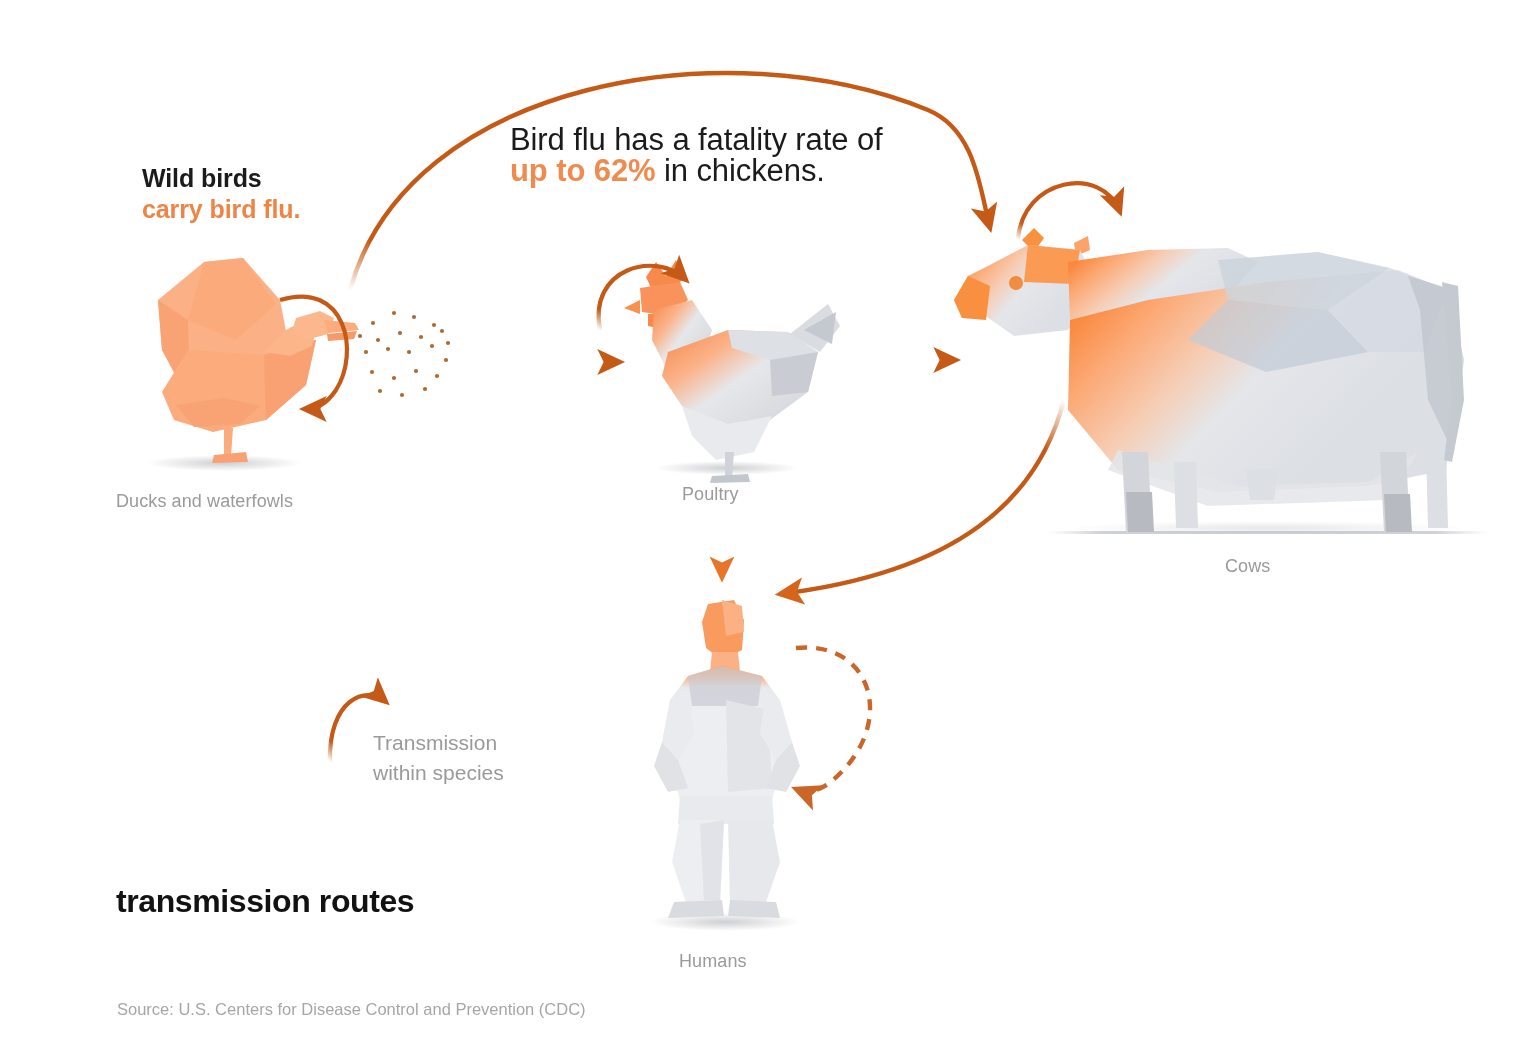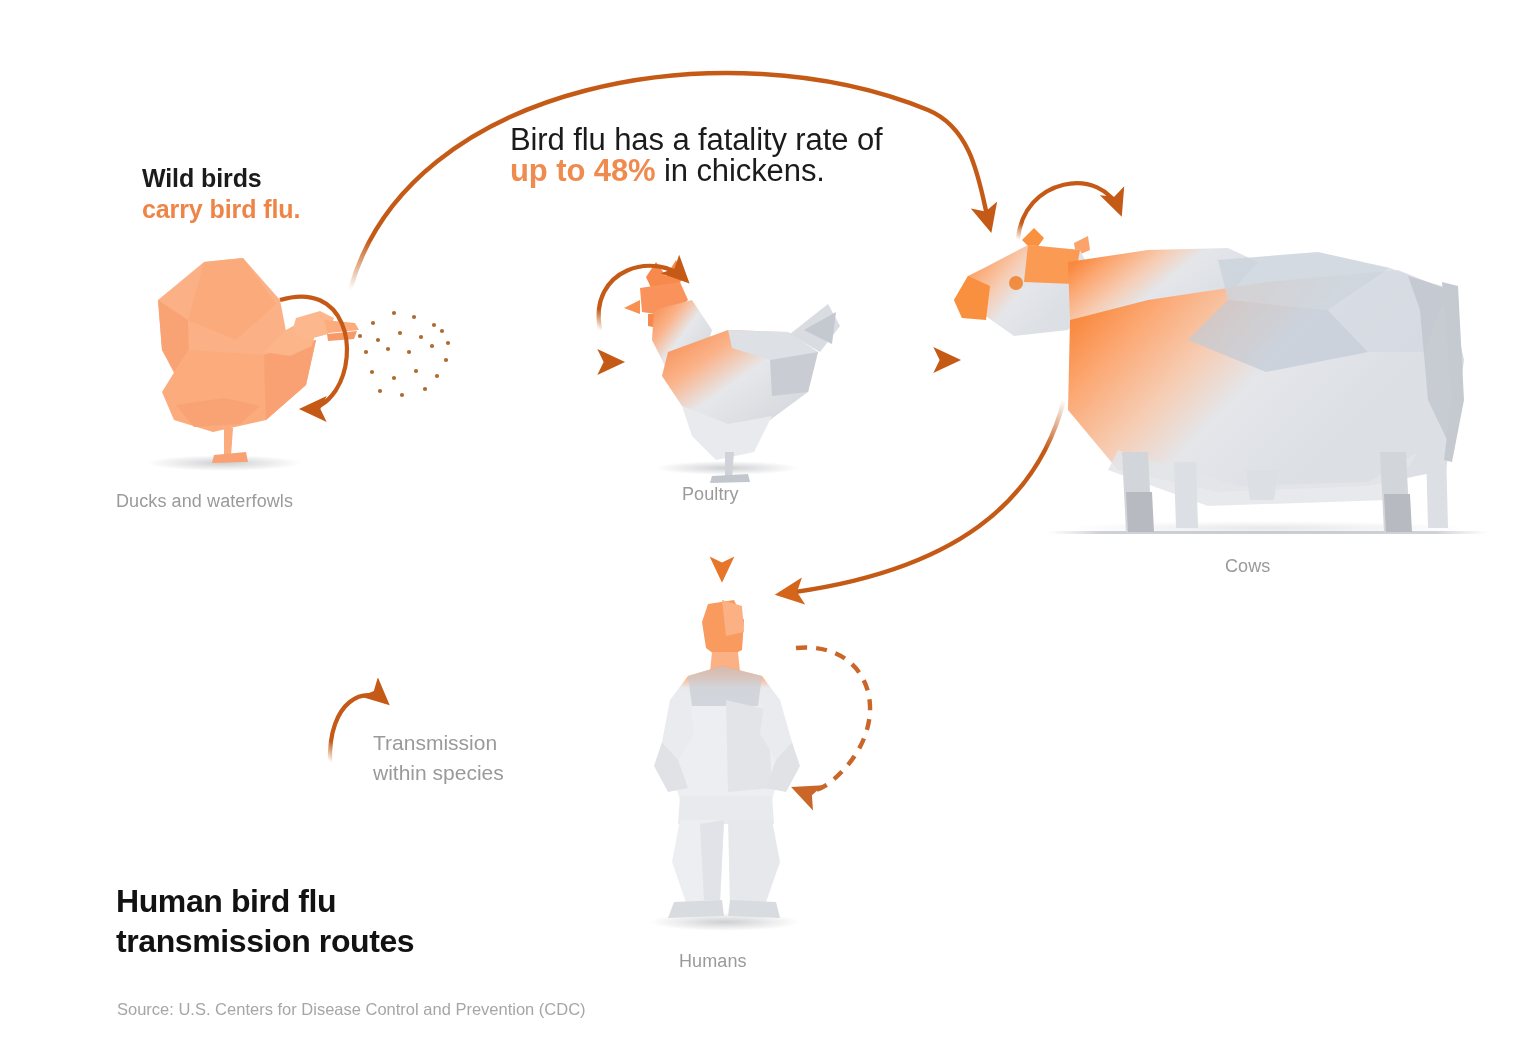--- a/index.html
+++ b/index.html
@@ -304,26 +304,26 @@
 
     <path d="M1036,400 C1010,500 930,572 752,594" fill="none" stroke="url(#fadeArcCow)" stroke-width="4.4" marker-end="url(#ah2)"></path>
 
     <path d="M768,648 C848,640 870,730 800,784 C788,792 778,793 768,789" fill="none" stroke="#c55a16" stroke-width="4.4" stroke-dasharray="11 9" stroke-linecap="butt" marker-end="url(#ah)" opacity="0.92"></path>
 
     <path d="M302,762 C300,700 338,684 358,702" fill="none" stroke="url(#fadeSelf)" stroke-width="4.2" marker-end="url(#ah)"></path>
   </svg>
 
   <div class="txt" id="wild-birds-note"><span>Wild birds</span><span class="accent">carry bird flu.</span></div>
 
-  <div class="txt" id="fatality-note"><span>Bird flu has a fatality rate of</span><span class="l2"><span class="accent">up to 48%</span><span> in chickens.</span></span></div>
+  <div class="txt" id="fatality-note"><span>Bird flu has a fatality rate of</span><span class="l2"><span class="accent">up to 62%</span><span> in chickens.</span></span></div>
 
   <div class="species-label" id="label-ducks">Ducks and waterfowls</div>
   <div class="species-label" id="label-poultry">Poultry</div>
   <div class="species-label" id="label-cows">Cows</div>
   <div class="species-label" id="label-humans">Humans</div>
 
   <div id="legend-text"><span>Transmission</span><br><span>within species</span></div>
 
-  <div id="headline"><span>Human bird flu</span><span class="l2">transmission routes</span></div>
+  <div id="headline"><span class="l2">transmission routes</span></div>
 
   <div id="source">Source: U.S. Centers for Disease Control and Prevention (CDC)</div>
 
 </div>
 
 </body></html>

